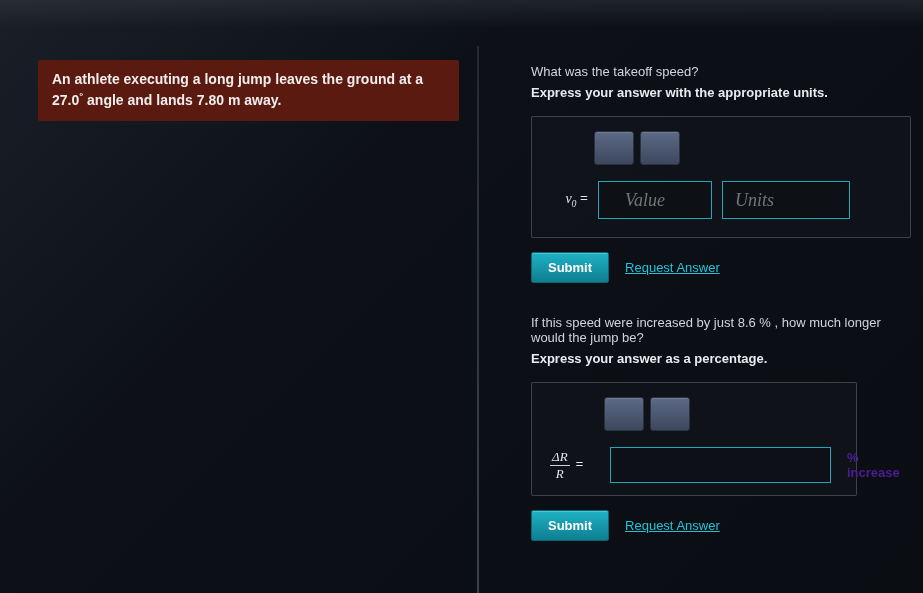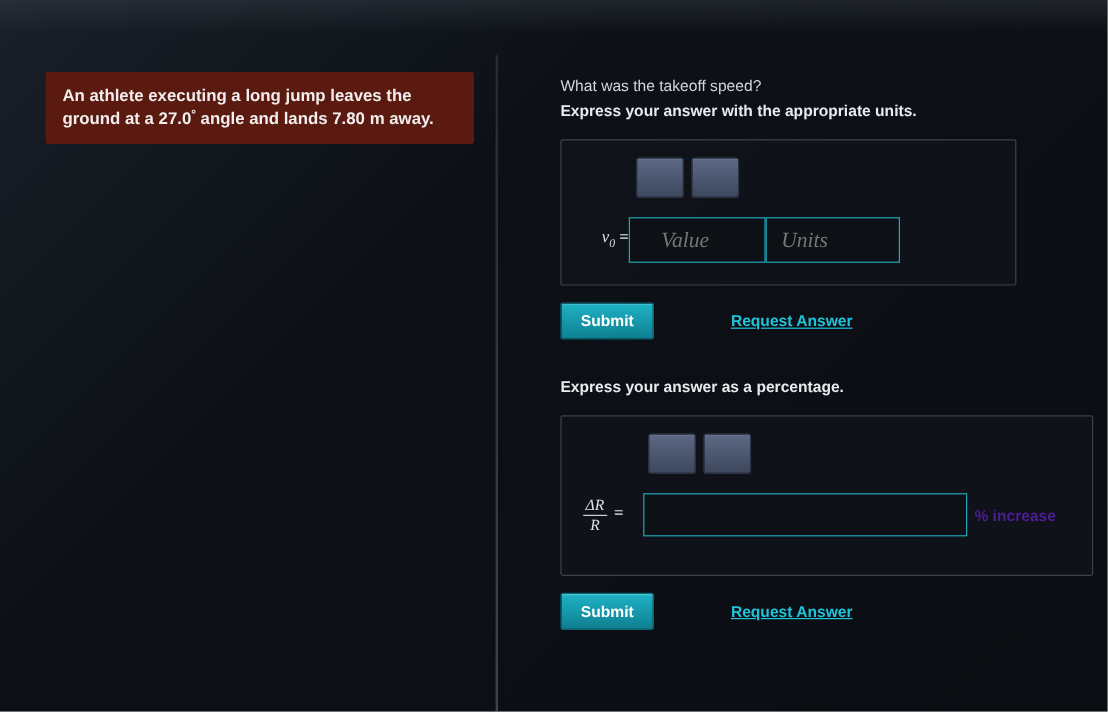--- a/index.html
+++ b/index.html
@@ -79,21 +79,21 @@
   }
   .tool-row { display: flex; gap: 6px; margin-bottom: 16px; padding-left: 44px; }
   .tool-btn {
     width: 40px; height: 34px;
     background: linear-gradient(180deg, #5d6a86 0%, #3d475d 100%);
     border: 1px solid #2a3242;
     border-radius: 3px;
     box-shadow: inset 0 1px 0 rgba(255,255,255,0.12);
     cursor: pointer;
   }
-  .input-row { display: flex; align-items: center; }
+  .input-row { display: flex; align-items: center; gap: 10px; }
   .var-label {
     font-family: Georgia, 'Times New Roman', serif;
     font-style: italic;
     font-size: 14px;
     color: #e0e2e6;
     min-width: 38px;
     text-align: right;
   }
   .eq { font-style: normal; font-weight: bold; }
   .value-input, .units-input {
@@ -101,21 +101,21 @@
     background: rgba(10,14,18,0.3);
     height: 38px;
     font-family: Georgia, 'Times New Roman', serif;
     font-style: italic;
     font-size: 18px;
     color: #cfd3d8;
     padding: 0 12px;
     outline: none;
   }
   .value-input { width: 114px; padding-left: 26px; }
-  .units-input { width: 112px; }
+  .units-input { width: 128px; }
   .long-input {
     border: 1.5px solid #1fa6b8;
     background: rgba(10,14,18,0.3);
     height: 36px;
     width: 270px;
     color: #cfd3d8;
     padding: 0 10px;
     outline: none;
     font-size: 15px;
   }
@@ -140,27 +140,26 @@
     font-weight: bold;
     font-size: 13px;
     padding: 7px 16px;
     border-radius: 2px;
     cursor: pointer;
     box-shadow: inset 0 1px 0 rgba(255,255,255,0.22);
   }
   .link {
     color: #1fc4da;
     font-size: 13px;
-    font-weight: bold;
+    font-weight: normal;
     text-decoration: underline;
     cursor: pointer;
-    margin-left: 48px;
   }
   .tool-row-b { padding-left: 54px; }
-  .answer-box-b { width: 444px; padding-bottom: 32px; }
+  .answer-box-b { width: 326px; padding-bottom: 12px; }
   .partB-body { padding-top: 14px; }
 </style>
 </head>
 <body>
 
 <div class="top-edge"></div>
 
 <div class="container">
 
   <div class="left-pane">
@@ -193,20 +192,23 @@
 
         <div class="action-row">
           <button class="submit-btn">Submit</button>
           <span class="link">Request Answer</span>
         </div>
       </div>
     </div>
 
     <div class="part">
       <div class="part-body partB-body">
+        <div class="question">
+          <span>If this speed were increased by just </span><span>8.6 %</span><span> , how much longer would the jump be?</span>
+        </div>
         <div class="instruction">Express your answer as a percentage.</div>
 
         <div class="answer-box answer-box-b">
           <div class="tool-row tool-row-b">
             <button class="tool-btn"></button>
             <button class="tool-btn"></button>
           </div>
           <div class="input-row">
             <span class="var-label" style="display:flex;align-items:center;gap:6px;min-width:50px;">
               <span class="frac">

